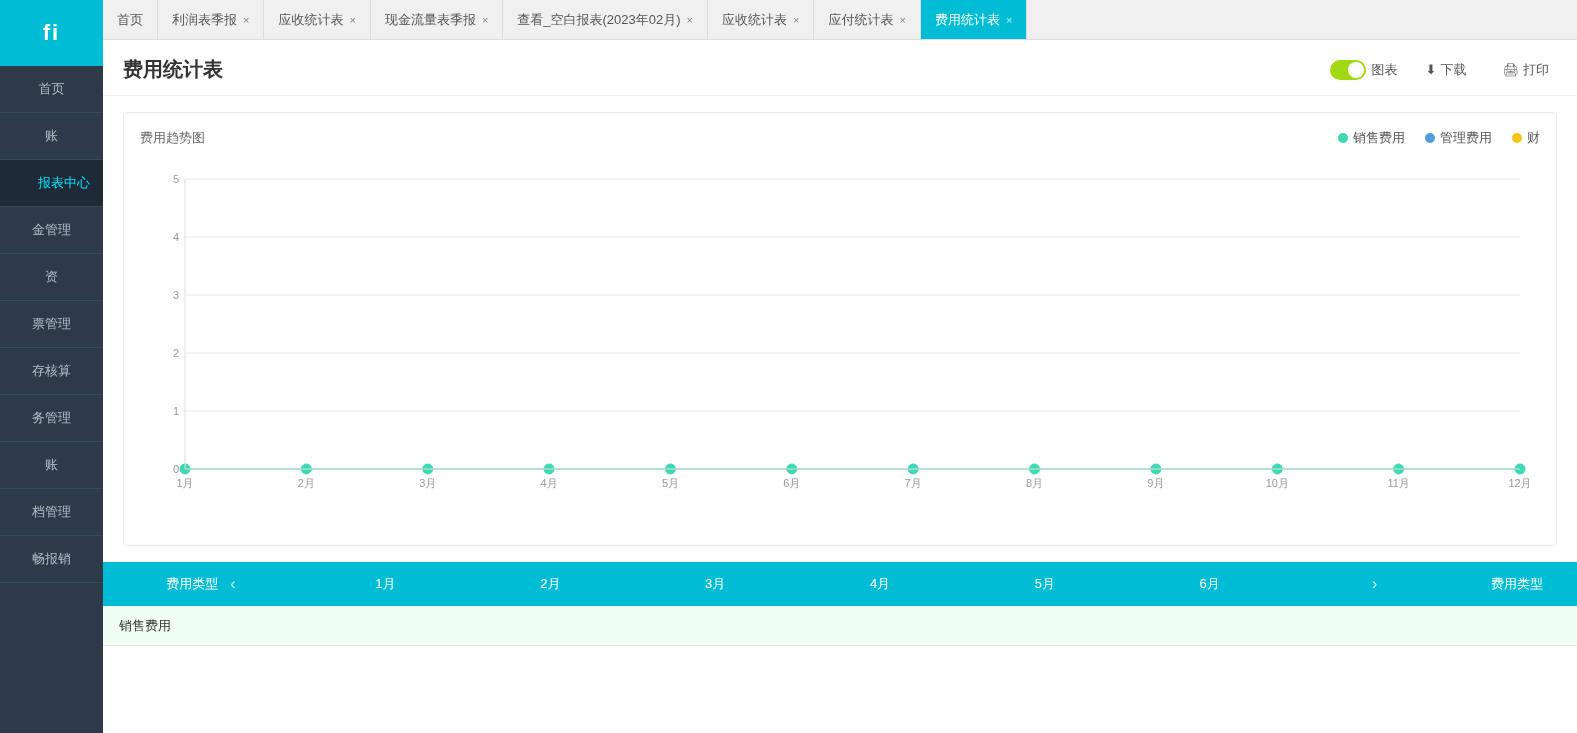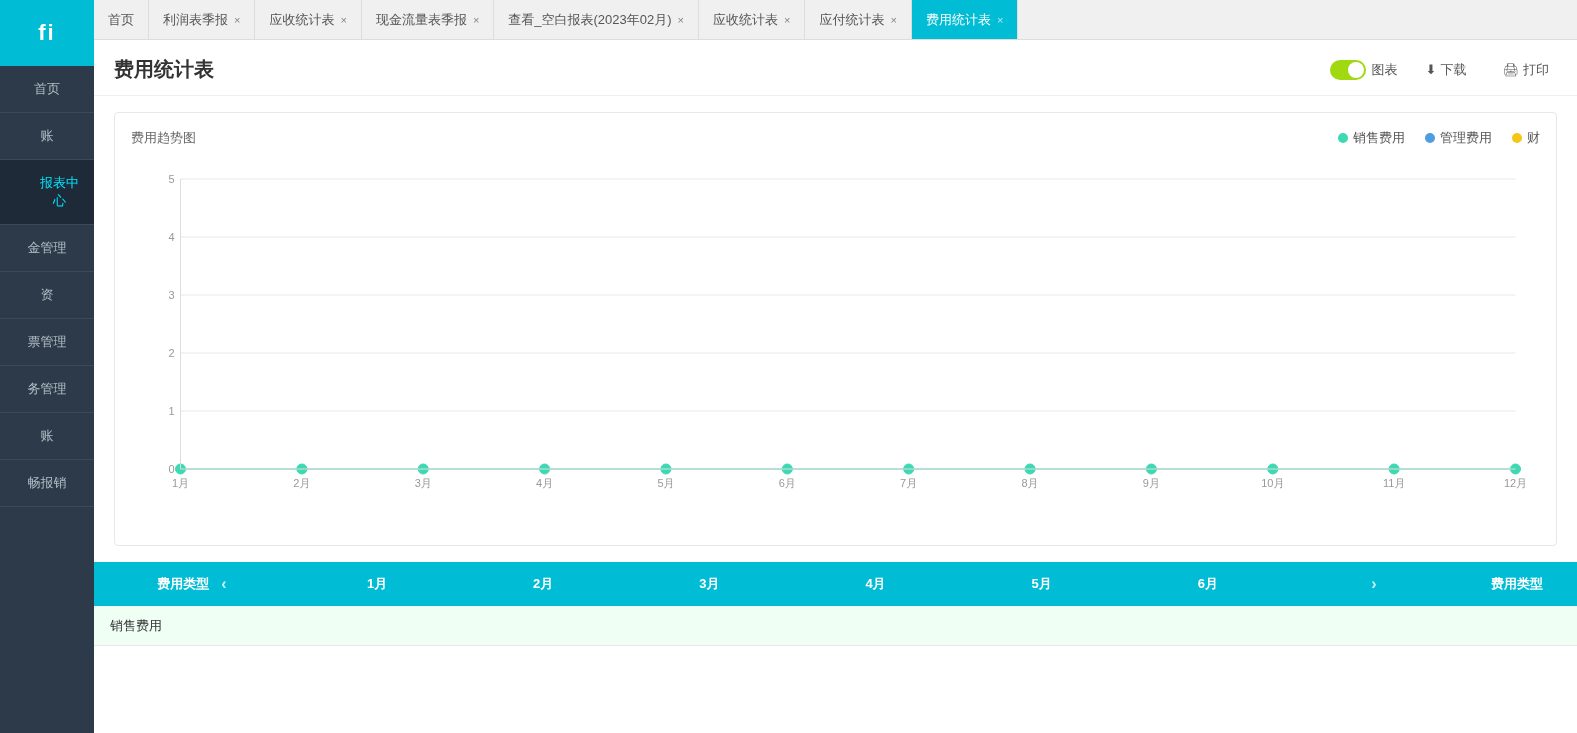--- a/index.html
+++ b/index.html
@@ -1,20 +1,20 @@
 <!DOCTYPE html>
 <html><head>
   <meta charset="utf-8">
   <style>
     * { box-sizing: border-box; margin: 0; padding: 0; }
     body { font-family: 'Microsoft YaHei', Arial, sans-serif; font-size: 13px; background: #f5f5f5; display: flex; height: 733px; overflow: hidden; }
 
     
     .sidebar {
-      width: 94px;
+      width: 103px;
       background: #2d3a4a;
       display: flex;
       flex-direction: column;
       flex-shrink: 0;
       height: 100%;
       overflow: hidden;
     }
     .sidebar-logo {
       background: #00bcd4;
       height: 66px;
@@ -195,21 +195,21 @@
     .table-section {
       margin: 0 0 0 0;
     }
     .table-header-row {
       background: #00bcd4;
       display: flex;
       align-items: center;
       height: 44px;
       color: white;
       font-size: 13px;
-      font-weight: 700;
+      font-weight: 400;
     }
     .th-cell {
       flex: 1;
       text-align: center;
       padding: 0 8px;
       position: relative;
     }
     .th-cell.type-col {
       flex: 0 0 200px;
       text-align: center;
@@ -263,22 +263,24 @@
 <div class="sidebar">
   <div class="sidebar-logo">fi</div>
   <div class="sidebar-scroll">
 
   <div class="sidebar-item">首页</div>
       <div class="sidebar-item">账</div>
       <div class="sidebar-item active">报表中心</div>
       <div class="sidebar-item">金管理</div>
       <div class="sidebar-item">资</div>
       <div class="sidebar-item">票管理</div>
+      <div class="sidebar-item">存核算</div>
       <div class="sidebar-item">务管理</div>
       <div class="sidebar-item">账</div>
+      <div class="sidebar-item">档管理</div>
       <div class="sidebar-item">畅报销</div>
     </div>
 </div>
 
 <div class="main">
 
   <div class="tab-bar">
 
   <div class="tab">
         <span>首页</span>

